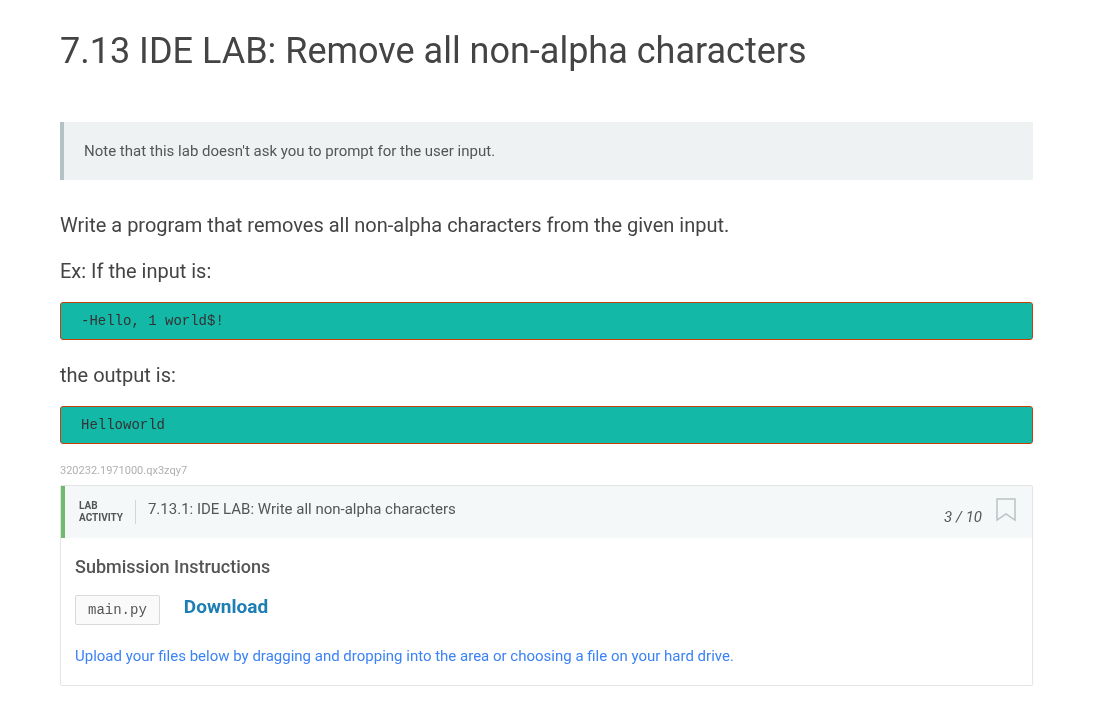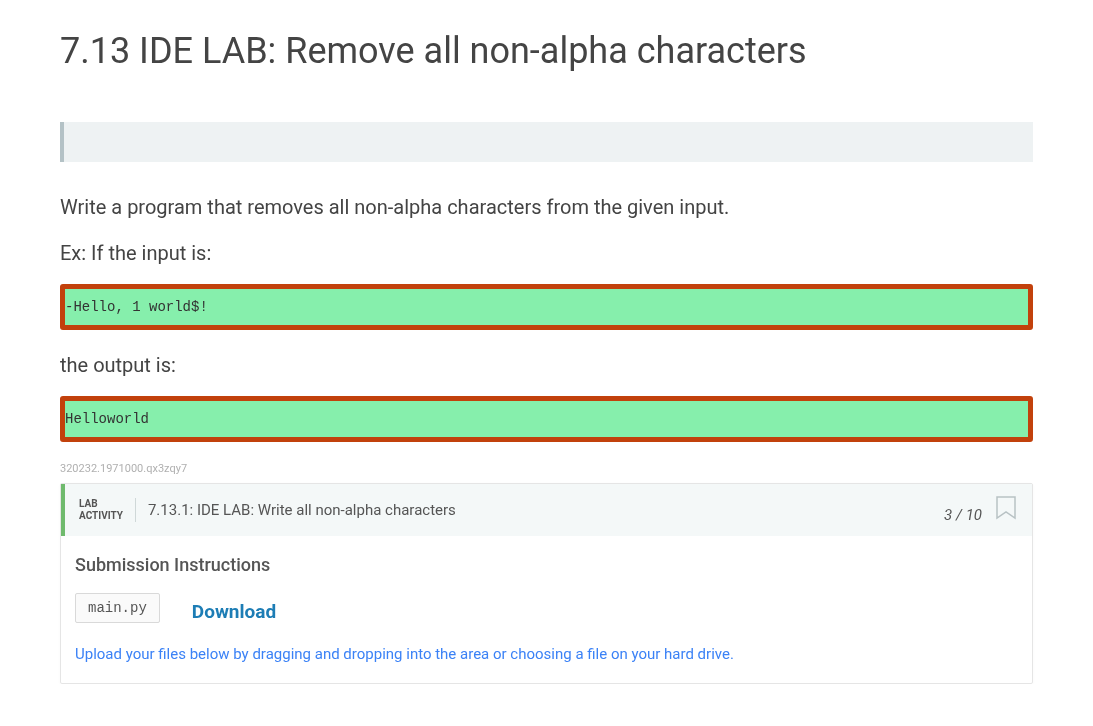--- a/index.html
+++ b/index.html
@@ -32,24 +32,24 @@
     color: #555;
     font-size: 15px;
   }
   p.para {
     color: #444;
     font-size: 20px;
     margin-bottom: 16px;
     line-height: 1.5;
   }
   .code-block {
-    background: #86efac;
-    border: 5px solid #c2410c;
+    background: #14b8a6;
+    border: 1px solid #c2410c;
     border-radius: 3px;
-    padding: 10px 0;
+    padding: 10px 20px;
     font-family: "Courier New", Courier, monospace;
     font-size: 14px;
     color: #333;
     margin-bottom: 20px;
   }
   .tiny-id {
     font-size: 11px;
     color: #b0b0b0;
     margin-bottom: 8px;
   }
@@ -62,21 +62,21 @@
   .lab-header {
     display: flex;
     align-items: center;
     justify-content: space-between;
     background: #f4f8f8;
     border-left: 4px solid #6fba6d;
     padding: 12px 14px;
   }
   .lab-header-left {
     display: flex;
-    align-items: center;
+    align-items: flex-start;
   }
   .lab-badge {
     font-size: 10px;
     font-weight: 700;
     color: #555;
     line-height: 1.2;
     text-align: left;
     border-right: 1px solid #cfd8d8;
     padding-right: 12px;
     margin-right: 12px;
@@ -108,22 +108,22 @@
     font-weight: 500;
     margin-bottom: 18px;
   }
   .sub-label {
     color: #777;
     font-size: 14px;
     margin-bottom: 14px;
   }
   .download-row {
     display: flex;
-    align-items: flex-end;
-    gap: 32px;
+    align-items: flex-start;
+    gap: 24px;
     margin-bottom: 22px;
   }
   .file-chip {
     border: 1px solid #d9d9d9;
     background: #fafafa;
     padding: 6px 12px;
     font-family: "Courier New", Courier, monospace;
     font-size: 14px;
     color: #555;
     border-radius: 2px;
@@ -139,20 +139,21 @@
     font-size: 15px;
     margin-bottom: 20px;
   }
 </style>
 </head>
 <body>
 
 <h1 class="page-title">7.13 IDE LAB: Remove all non-alpha characters</h1>
 
 <div class="instructor-note">
+  <div class="note-body">Note that this lab doesn't ask you to prompt for the user input.</div>
 </div>
 
 <p class="para">Write a program that removes all non-alpha characters from the given input.</p>
 
 <p class="para">Ex: If the input is:</p>
 
 <div class="code-block">-Hello, 1 world$!</div>
 
 <p class="para">the output is:</p>
 

